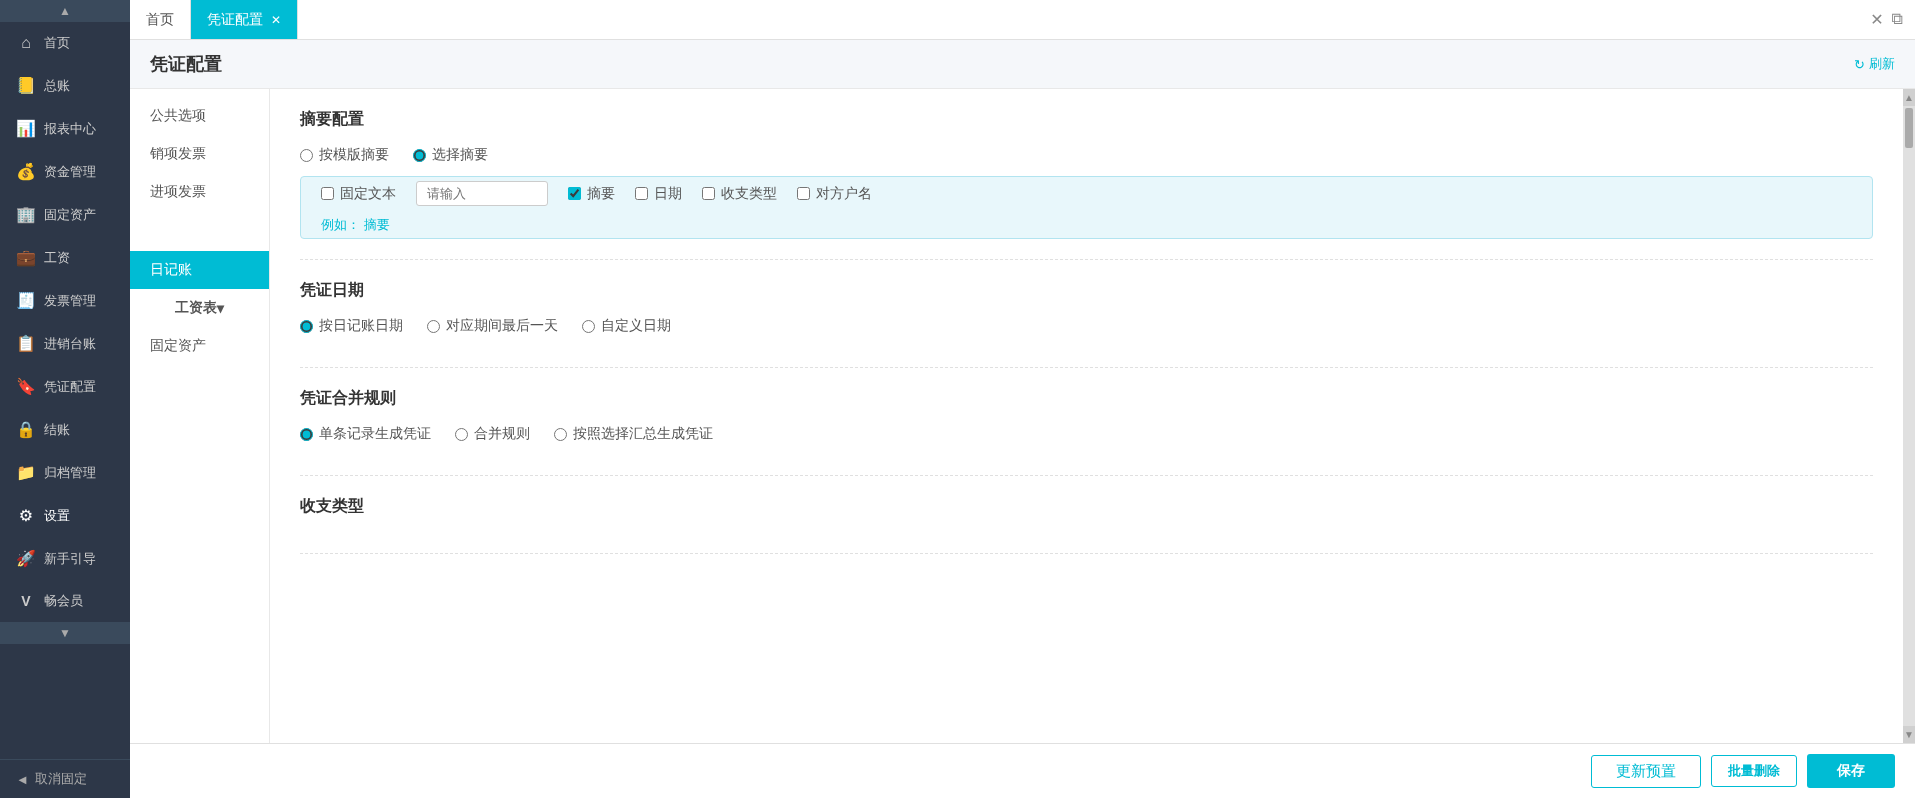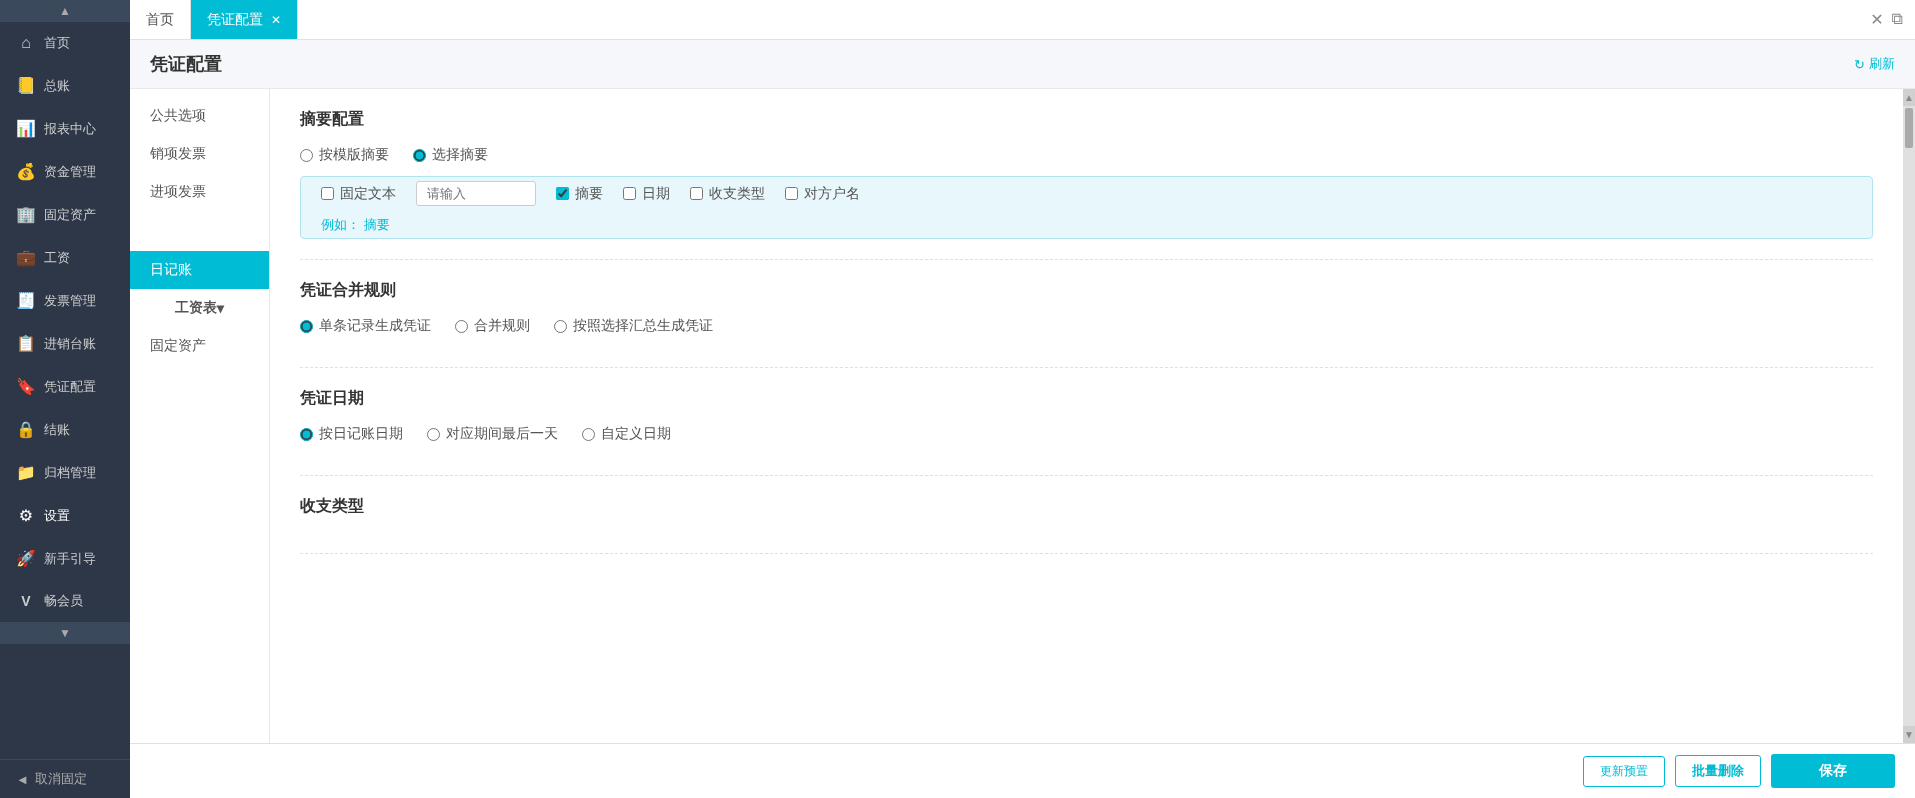--- a/index.html
+++ b/index.html
@@ -203,21 +203,21 @@
       align-items: center;
       gap: 6px;
       cursor: pointer;
       color: #555;
     }
     .text-input {
       border: 1px solid #ccc;
       border-radius: 3px;
       padding: 4px 10px;
       font-size: 13px;
-      width: 120px;
+      width: 132px;
       outline: none;
       color: #999;
     }
     .example-text {
       margin-top: 10px;
       color: #00bcd4;
       font-size: 13px;
     }
 
     
@@ -228,40 +228,40 @@
       display: flex;
       align-items: center;
       justify-content: flex-end;
       gap: 10px;
       flex-shrink: 0;
     }
     .btn-update {
       background: #fff;
       border: 1px solid #00bcd4;
       color: #00bcd4;
-      padding: 6px 16px;
+      padding: 6px 24px;
       border-radius: 3px;
       cursor: pointer;
-      font-size: 12px;
+      font-size: 15px;
     }
     .btn-delete {
       background: #fff;
       border: 1px solid #00bcd4;
       color: #00bcd4;
       padding: 6px 16px;
       border-radius: 3px;
       cursor: pointer;
       font-size: 13px;
       font-weight: bold;
     }
     .btn-save {
       background: #00bcd4;
       border: none;
       color: #fff;
-      padding: 8px 48px;
+      padding: 8px 30px;
       border-radius: 3px;
       cursor: pointer;
       font-size: 14px;
       font-weight: bold;
     }
 
     
     .right-content::-webkit-scrollbar { width: 8px; }
     .right-content::-webkit-scrollbar-thumb { background: #ccc; border-radius: 4px; }
 
@@ -448,51 +448,51 @@
             </label>
           </div>
           <div class="example-text">
             <span>例如：</span>
             <span>摘要</span>
           </div>
         </div>
       </div>
 
       <div class="section">
+        <div class="section-title">凭证日期</div>
+        <div class="radio-group">
+          <label class="radio-label">
+            <input type="radio" name="voucher-date" checked="" style="">
+            <span>按日记账日期</span>
+          </label>
+          <label class="radio-label">
+            <input type="radio" name="voucher-date" style="">
+            <span>对应期间最后一天</span>
+          </label>
+          <label class="radio-label">
+            <input type="radio" name="voucher-date" style="">
+            <span>自定义日期</span>
+          </label>
+        </div>
+      </div>
+
+      <div class="section">
         <div class="section-title">凭证合并规则</div>
         <div class="radio-group">
           <label class="radio-label">
             <input type="radio" name="merge-rules" checked="" style="">
             <span>单条记录生成凭证</span>
           </label>
           <label class="radio-label">
             <input type="radio" name="merge-rules" style="">
             <span>合并规则</span>
           </label>
           <label class="radio-label">
             <input type="radio" name="merge-rules" style="">
             <span>按照选择汇总生成凭证</span>
-          </label>
-        </div>
-      </div>
-
-      <div class="section">
-        <div class="section-title">凭证日期</div>
-        <div class="radio-group">
-          <label class="radio-label">
-            <input type="radio" name="voucher-date" checked="" style="">
-            <span>按日记账日期</span>
-          </label>
-          <label class="radio-label">
-            <input type="radio" name="voucher-date" style="">
-            <span>对应期间最后一天</span>
-          </label>
-          <label class="radio-label">
-            <input type="radio" name="voucher-date" style="">
-            <span>自定义日期</span>
           </label>
         </div>
       </div>
 
       <div class="section">
         <div class="section-title">收支类型</div>
       </div>
 
     </div>
 

